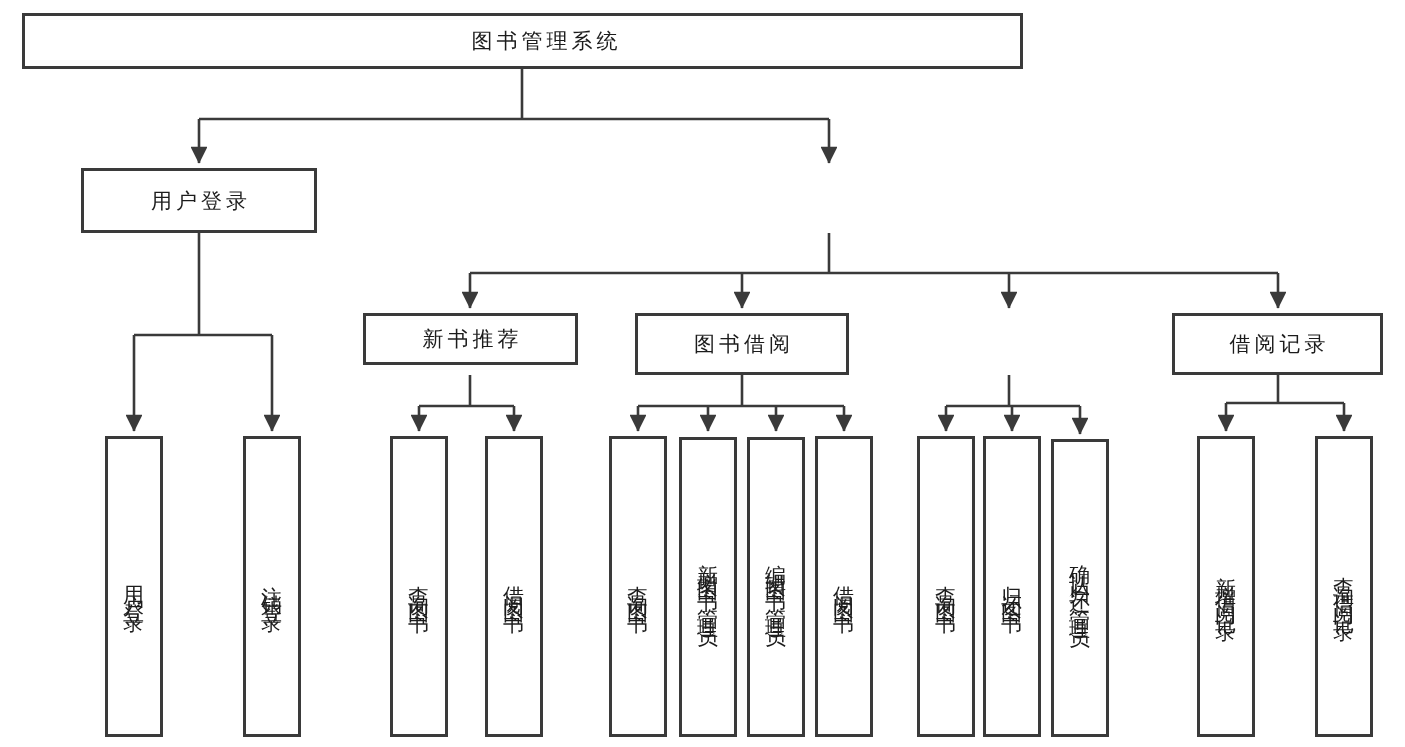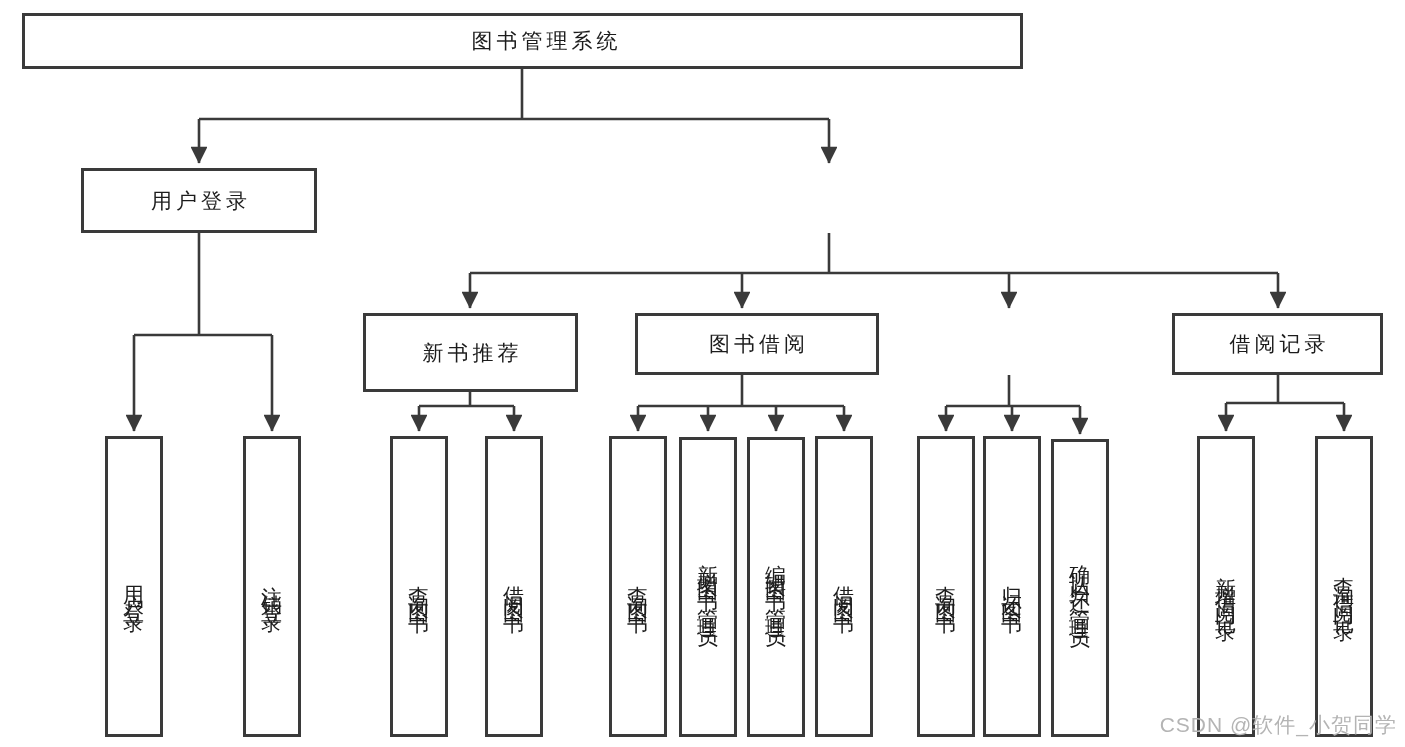--- a/index.html
+++ b/index.html
@@ -82,24 +82,24 @@
   </svg>
 
   <div class="hbox" style="left:22px; top:13px; width:1001px; height:56px;padding-left:44px;">
     <span class="lbl">图书管理系统</span>
   </div>
 
   <div class="hbox" style="left:81px; top:168px; width:236px; height:65px;">
     <span class="lbl">用户登录</span>
   </div>
 
-  <div class="hbox" style="left:363px; top:313px; width:215px; height:79px;">
+  <div class="hbox" style="left:363px; top:313px; width:215px; height:52px;">
     <span class="lbl">新书推荐</span>
   </div>
-  <div class="hbox" style="left:635px; top:313px; width:244px; height:62px;">
+  <div class="hbox" style="left:635px; top:313px; width:214px; height:62px;">
     <span class="lbl">图书借阅</span>
   </div>
   <div class="hbox" style="left:1172px; top:313px; width:211px; height:62px;">
     <span class="lbl">借阅记录</span>
   </div>
 
   <div class="vbox" style="left:105px; top:436px; width:58px; height:301px;">
     <span class="lbl">用户登录</span>
   </div>
   <div class="vbox" style="left:243px; top:436px; width:58px; height:301px;">
@@ -136,15 +136,14 @@
     <span class="lbl">确认归还（管理员）</span>
   </div>
 
   <div class="vbox" style="left:1197px; top:436px; width:58px; height:301px;">
     <span class="lbl">新增借阅记录</span>
   </div>
   <div class="vbox" style="left:1315px; top:436px; width:58px; height:301px;">
     <span class="lbl">查询借阅记录</span>
   </div>
 
-  <div class="watermark">CSDN @软件_小贺同学</div>
 
 </div>
 
 </body></html>

